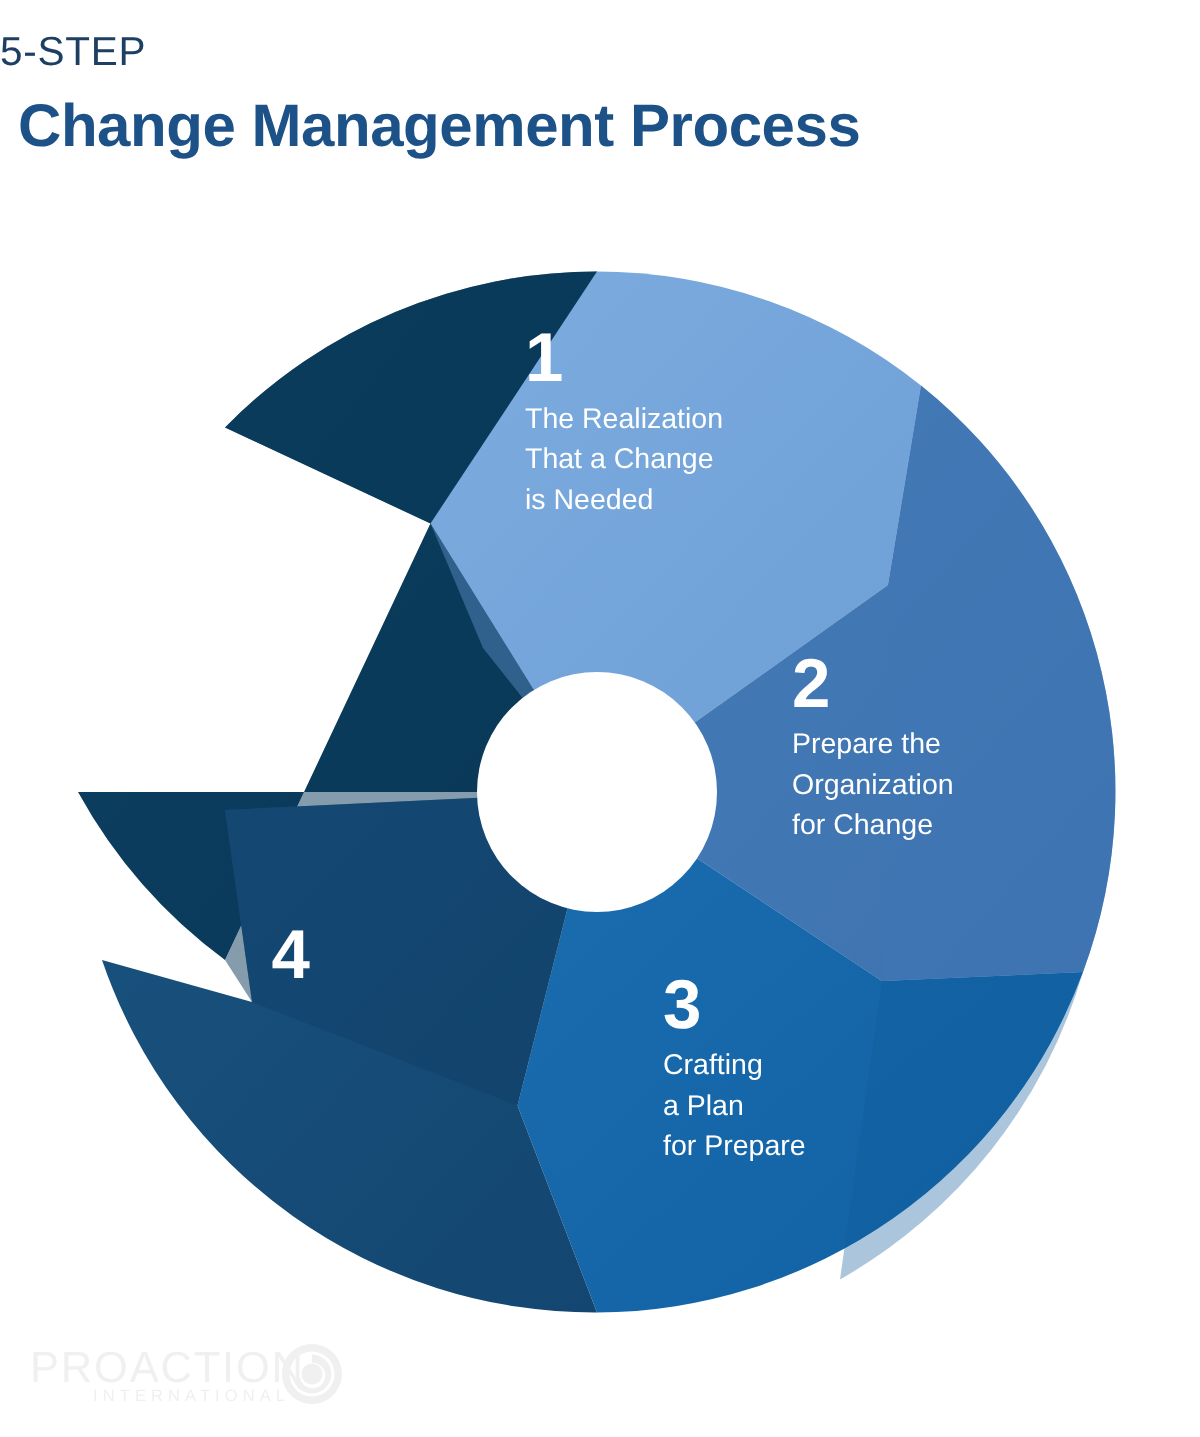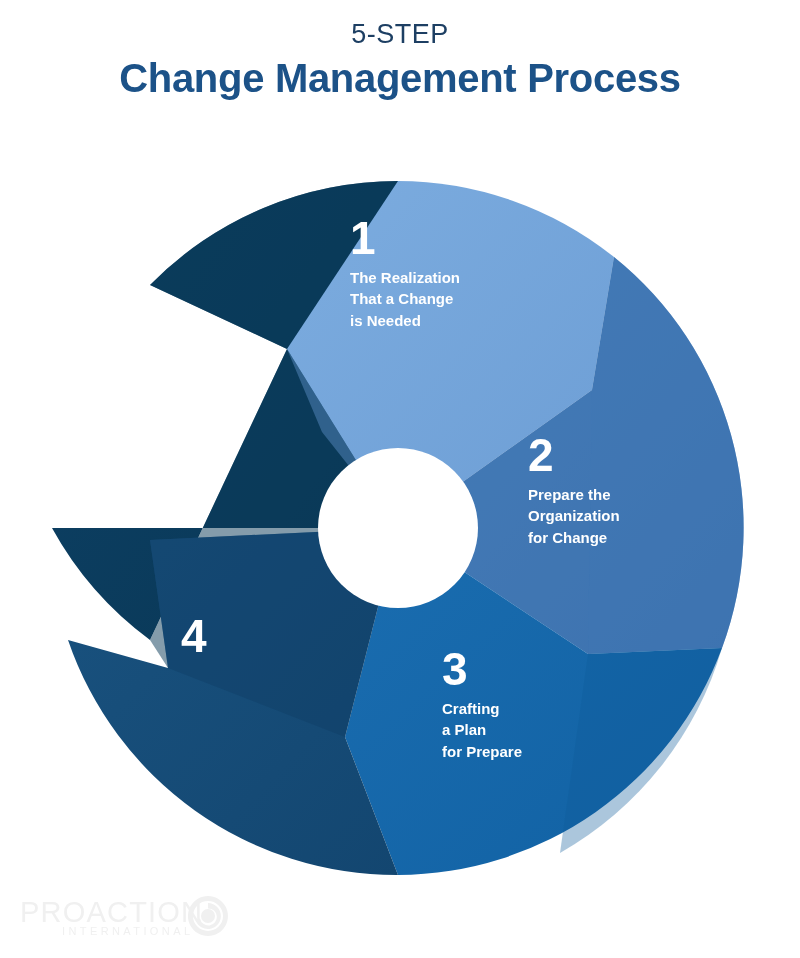--- a/index.html
+++ b/index.html
@@ -16,39 +16,39 @@
     font-family: "Liberation Sans", sans-serif;
     -webkit-font-smoothing: antialiased;
   }
 
   
   .header {
     position: absolute;
     top: 0;
     left: 0;
     width: 800px;
-    text-align: center;
+    text-align: left;
     padding-top: 20px;
     box-sizing: border-box;
   }
   .header-eyebrow {
     font-size: 27px;
     font-weight: 400;
     letter-spacing: 0.5px;
     color: #1d3f63;
     line-height: 1.1;
     margin: 0 0 6px 0;
   }
   .header-title {
     font-size: 40px;
     font-weight: 700;
     letter-spacing: -0.3px;
     color: #1c5288;
     line-height: 1.1;
-    margin: 0;
+    margin: 12px;
   }
 
   
   .wheel-wrap {
     position: absolute;
     left: 0;
     top: 0;
     width: 800px;
     height: 958px;
     pointer-events: none;
@@ -65,22 +65,22 @@
     color: #ffffff;
   }
   .seg-num {
     font-size: 46px;
     font-weight: 700;
     line-height: 1.0;
     margin-bottom: 6px;
     display: block;
   }
   .seg-text {
-    font-size: 15px;
-    font-weight: 700;
+    font-size: 19px;
+    font-weight: 400;
     line-height: 1.42;
     display: block;
     white-space: pre-line;
   }
 
   .seg1 { left: 350px; top: 215px; width: 190px; }
   .seg2 { left: 528px; top: 432px; width: 185px; }
   .seg3 { left: 442px; top: 646px; width: 175px; }
   .seg4 { left: 173px; top: 613px; width: 190px; }
   .seg4 .seg-num { margin-left: 8px; }

